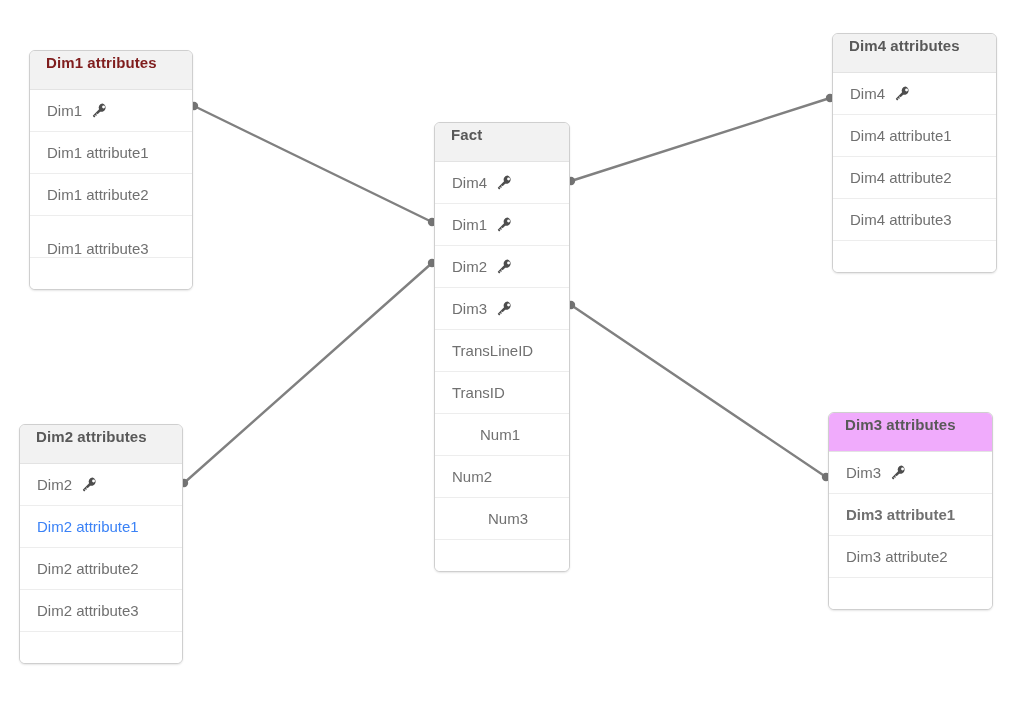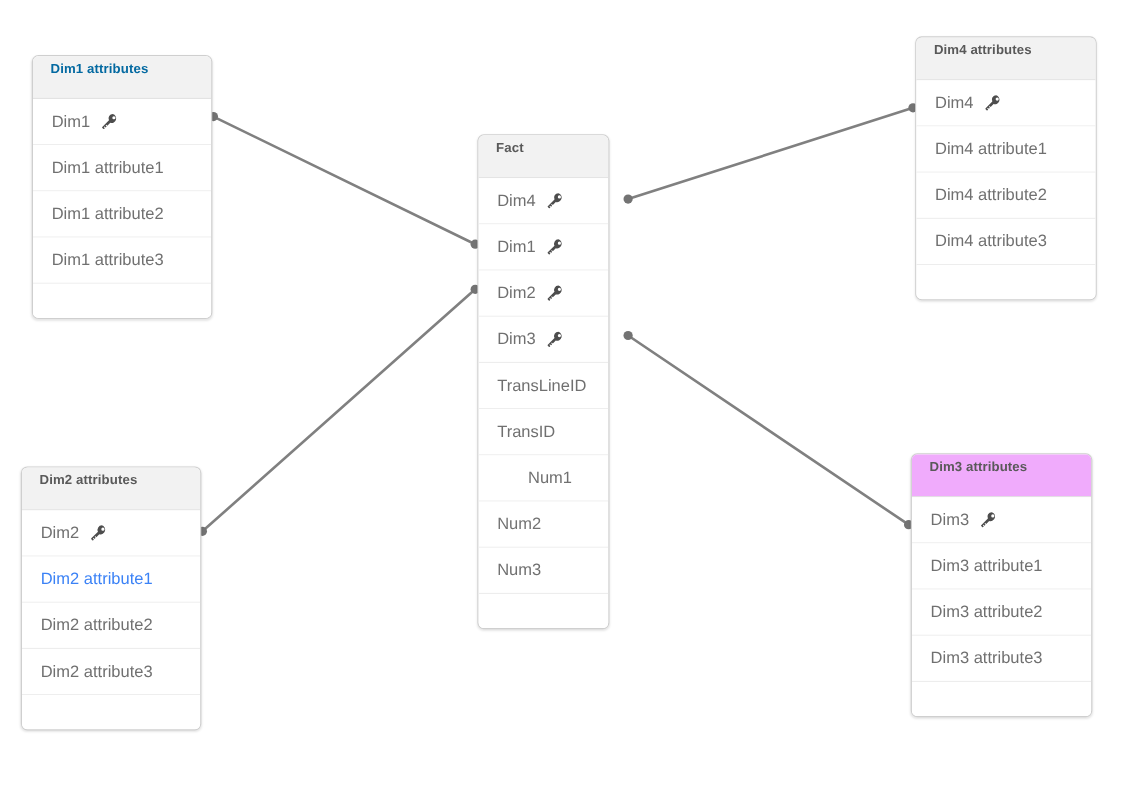--- a/index.html
+++ b/index.html
@@ -36,21 +36,21 @@
     overflow: hidden;
   }
   .table-header {
     box-sizing: border-box;
     height: 39px;
     background: #f2f2f2;
     border-bottom: 1px solid #e3e3e3;
     display: flex;
     align-items: center;
     padding: 0 0 16px 16px;
-    font-size: 12px;
+    font-size: 15px;
     font-weight: bold;
     color: #595959;
     letter-spacing: 0.1px;
   }
   .field-row {
     box-sizing: border-box;
     height: 42px;
     display: flex;
     align-items: center;
     padding: 0 0 0 17px;
@@ -102,36 +102,36 @@
       </g>
       <g>
         <line x1="571" y1="305" x2="826" y2="477" stroke="#808080" stroke-width="2.4" stroke-linecap="round"></line>
         <circle cx="571" cy="305" r="4.2" fill="#737373"></circle>
         <circle cx="826" cy="477" r="4.2" fill="#737373"></circle>
       </g>
     </svg>
 
   <div id="tables-layer">
       <div class="table-card" style="left: 29px; top: 50px; width: 164px; border-color: rgb(207, 207, 207);">
-        <div class="table-header" style="background: rgb(242, 242, 242); color: #0369a1;">Dim1 attributes</div>
+        <div class="table-header" style="background: rgb(242, 242, 242); color: #7f1d1d;">Dim1 attributes</div>
         <div class="field-row" style="border-bottom-color: rgb(237, 237, 237);">
           <span class="field-label" style="color: rgb(112, 112, 112);">Dim1</span>
           <span class="key-icon">
             <svg width="17" height="17" viewBox="0 0 17 17">
               <path d="M11.6 1.6 a3.95 3.95 0 0 0-3.52 5.72 L2.0 13.4 a0.6 0.6 0 0 0 0 0.85 l0.9 0.9 a0.6 0.6 0 0 0 0.85 0 l0.62-0.62 -0.72-0.72 a0.45 0.45 0 0 1 0.63-0.63 l0.72 0.72 0.95-0.95 -0.72-0.72 a0.45 0.45 0 0 1 0.63-0.63 l0.72 0.72 2.68-2.68 A3.95 3.95 0 1 0 11.6 1.6 Z M12.55 3.6 a1.45 1.45 0 1 1 0 2.9 1.45 1.45 0 0 1 0-2.9 Z" fill="#4d4d4d"></path>
             </svg>
           </span>
         </div>
         <div class="field-row" style="border-bottom-color: rgb(237, 237, 237);">
           <span class="field-label" style="color: rgb(112, 112, 112);">Dim1 attribute1</span>
         </div>
         <div class="field-row" style="border-bottom-color: rgb(237, 237, 237);">
           <span class="field-label" style="color: rgb(112, 112, 112);">Dim1 attribute2</span>
         </div>
-        <div class="field-row" style="border-bottom-color: rgb(237, 237, 237);">
+        <div class="field-row" style="border-bottom-color: rgb(237, 237, 237); align-items: flex-end;">
           <span class="field-label" style="color: rgb(112, 112, 112);">Dim1 attribute3</span>
         </div>
         <div class="field-row empty-row"></div>
       </div>
       <div class="table-card" style="left: 19px; top: 424px; width: 164px; border-color: rgb(207, 207, 207);">
         <div class="table-header" style="background: rgb(242, 242, 242); color: rgb(89, 89, 89);">Dim2 attributes</div>
         <div class="field-row" style="border-bottom-color: rgb(237, 237, 237);">
           <span class="field-label" style="color: rgb(112, 112, 112);">Dim2</span>
           <span class="key-icon">
             <svg width="17" height="17" viewBox="0 0 17 17">
@@ -143,21 +143,21 @@
           <span class="field-label" style="color: #3b82f6;">Dim2 attribute1</span>
         </div>
         <div class="field-row" style="border-bottom-color: rgb(237, 237, 237);">
           <span class="field-label" style="color: rgb(112, 112, 112);">Dim2 attribute2</span>
         </div>
         <div class="field-row" style="border-bottom-color: rgb(237, 237, 237);">
           <span class="field-label" style="color: rgb(112, 112, 112);">Dim2 attribute3</span>
         </div>
         <div class="field-row empty-row"></div>
       </div>
-      <div class="table-card" style="left: 434px; top: 122px; width: 120px; border-color: rgb(207, 207, 207);">
+      <div class="table-card" style="left: 434px; top: 122px; width: 136px; border-color: rgb(207, 207, 207);">
         <div class="table-header" style="background: rgb(242, 242, 242); color: rgb(89, 89, 89);">Fact</div>
         <div class="field-row" style="border-bottom-color: rgb(237, 237, 237);">
           <span class="field-label" style="color: rgb(112, 112, 112);">Dim4</span>
           <span class="key-icon">
             <svg width="17" height="17" viewBox="0 0 17 17">
               <path d="M11.6 1.6 a3.95 3.95 0 0 0-3.52 5.72 L2.0 13.4 a0.6 0.6 0 0 0 0 0.85 l0.9 0.9 a0.6 0.6 0 0 0 0.85 0 l0.62-0.62 -0.72-0.72 a0.45 0.45 0 0 1 0.63-0.63 l0.72 0.72 0.95-0.95 -0.72-0.72 a0.45 0.45 0 0 1 0.63-0.63 l0.72 0.72 2.68-2.68 A3.95 3.95 0 1 0 11.6 1.6 Z M12.55 3.6 a1.45 1.45 0 1 1 0 2.9 1.45 1.45 0 0 1 0-2.9 Z" fill="#4d4d4d"></path>
             </svg>
           </span>
         </div>
         <div class="field-row" style="border-bottom-color: rgb(237, 237, 237);">
@@ -190,21 +190,21 @@
         <div class="field-row" style="border-bottom-color: rgb(237, 237, 237);">
           <span class="field-label" style="color: rgb(112, 112, 112);">TransID</span>
         </div>
         <div class="field-row" style="border-bottom-color: rgb(237, 237, 237);">
           <span class="field-label" style="color: rgb(112, 112, 112); margin-left: 28px;">Num1</span>
         </div>
         <div class="field-row" style="border-bottom-color: rgb(237, 237, 237);">
           <span class="field-label" style="color: #737373;">Num2</span>
         </div>
         <div class="field-row" style="border-bottom-color: rgb(237, 237, 237);">
-          <span class="field-label" style="color: rgb(112, 112, 112);">Num3</span>
+          <span class="field-label" style="color: rgb(112, 112, 112); margin-left: 36px;">Num3</span>
         </div>
         <div class="field-row empty-row"></div>
       </div>
       <div class="table-card" style="left: 832px; top: 33px; width: 165px; border-color: rgb(207, 207, 207);">
         <div class="table-header" style="background: rgb(242, 242, 242); color: rgb(89, 89, 89);">Dim4 attributes</div>
         <div class="field-row" style="border-bottom-color: rgb(237, 237, 237);">
           <span class="field-label" style="color: rgb(112, 112, 112);">Dim4</span>
           <span class="key-icon">
             <svg width="17" height="17" viewBox="0 0 17 17">
               <path d="M11.6 1.6 a3.95 3.95 0 0 0-3.52 5.72 L2.0 13.4 a0.6 0.6 0 0 0 0 0.85 l0.9 0.9 a0.6 0.6 0 0 0 0.85 0 l0.62-0.62 -0.72-0.72 a0.45 0.45 0 0 1 0.63-0.63 l0.72 0.72 0.95-0.95 -0.72-0.72 a0.45 0.45 0 0 1 0.63-0.63 l0.72 0.72 2.68-2.68 A3.95 3.95 0 1 0 11.6 1.6 Z M12.55 3.6 a1.45 1.45 0 1 1 0 2.9 1.45 1.45 0 0 1 0-2.9 Z" fill="#4d4d4d"></path>
@@ -225,26 +225,23 @@
       <div class="table-card" style="left: 828px; top: 412px; width: 165px; border-color: rgb(207, 207, 207);">
         <div class="table-header" style="background: #f0abfc; color: rgb(89, 89, 89);">Dim3 attributes</div>
         <div class="field-row" style="border-bottom-color: rgb(237, 237, 237);">
           <span class="field-label" style="color: rgb(112, 112, 112);">Dim3</span>
           <span class="key-icon">
             <svg width="17" height="17" viewBox="0 0 17 17">
               <path d="M11.6 1.6 a3.95 3.95 0 0 0-3.52 5.72 L2.0 13.4 a0.6 0.6 0 0 0 0 0.85 l0.9 0.9 a0.6 0.6 0 0 0 0.85 0 l0.62-0.62 -0.72-0.72 a0.45 0.45 0 0 1 0.63-0.63 l0.72 0.72 0.95-0.95 -0.72-0.72 a0.45 0.45 0 0 1 0.63-0.63 l0.72 0.72 2.68-2.68 A3.95 3.95 0 1 0 11.6 1.6 Z M12.55 3.6 a1.45 1.45 0 1 1 0 2.9 1.45 1.45 0 0 1 0-2.9 Z" fill="#4d4d4d"></path>
             </svg>
           </span>
         </div>
-        <div class="field-row" style="border-bottom-color: rgb(237, 237, 237);">
+        <div class="field-row" style="border-bottom-color: rgb(237, 237, 237); font-weight: bold;">
           <span class="field-label" style="color: rgb(112, 112, 112);">Dim3 attribute1</span>
         </div>
         <div class="field-row" style="border-bottom-color: rgb(237, 237, 237);">
           <span class="field-label" style="color: rgb(112, 112, 112);">Dim3 attribute2</span>
         </div>
-        <div class="field-row" style="border-bottom-color: rgb(237, 237, 237);">
-          <span class="field-label" style="color: rgb(112, 112, 112);">Dim3 attribute3</span>
-        </div>
         <div class="field-row empty-row"></div>
       </div>
     </div>
 
 </div>
 
 </body></html>

